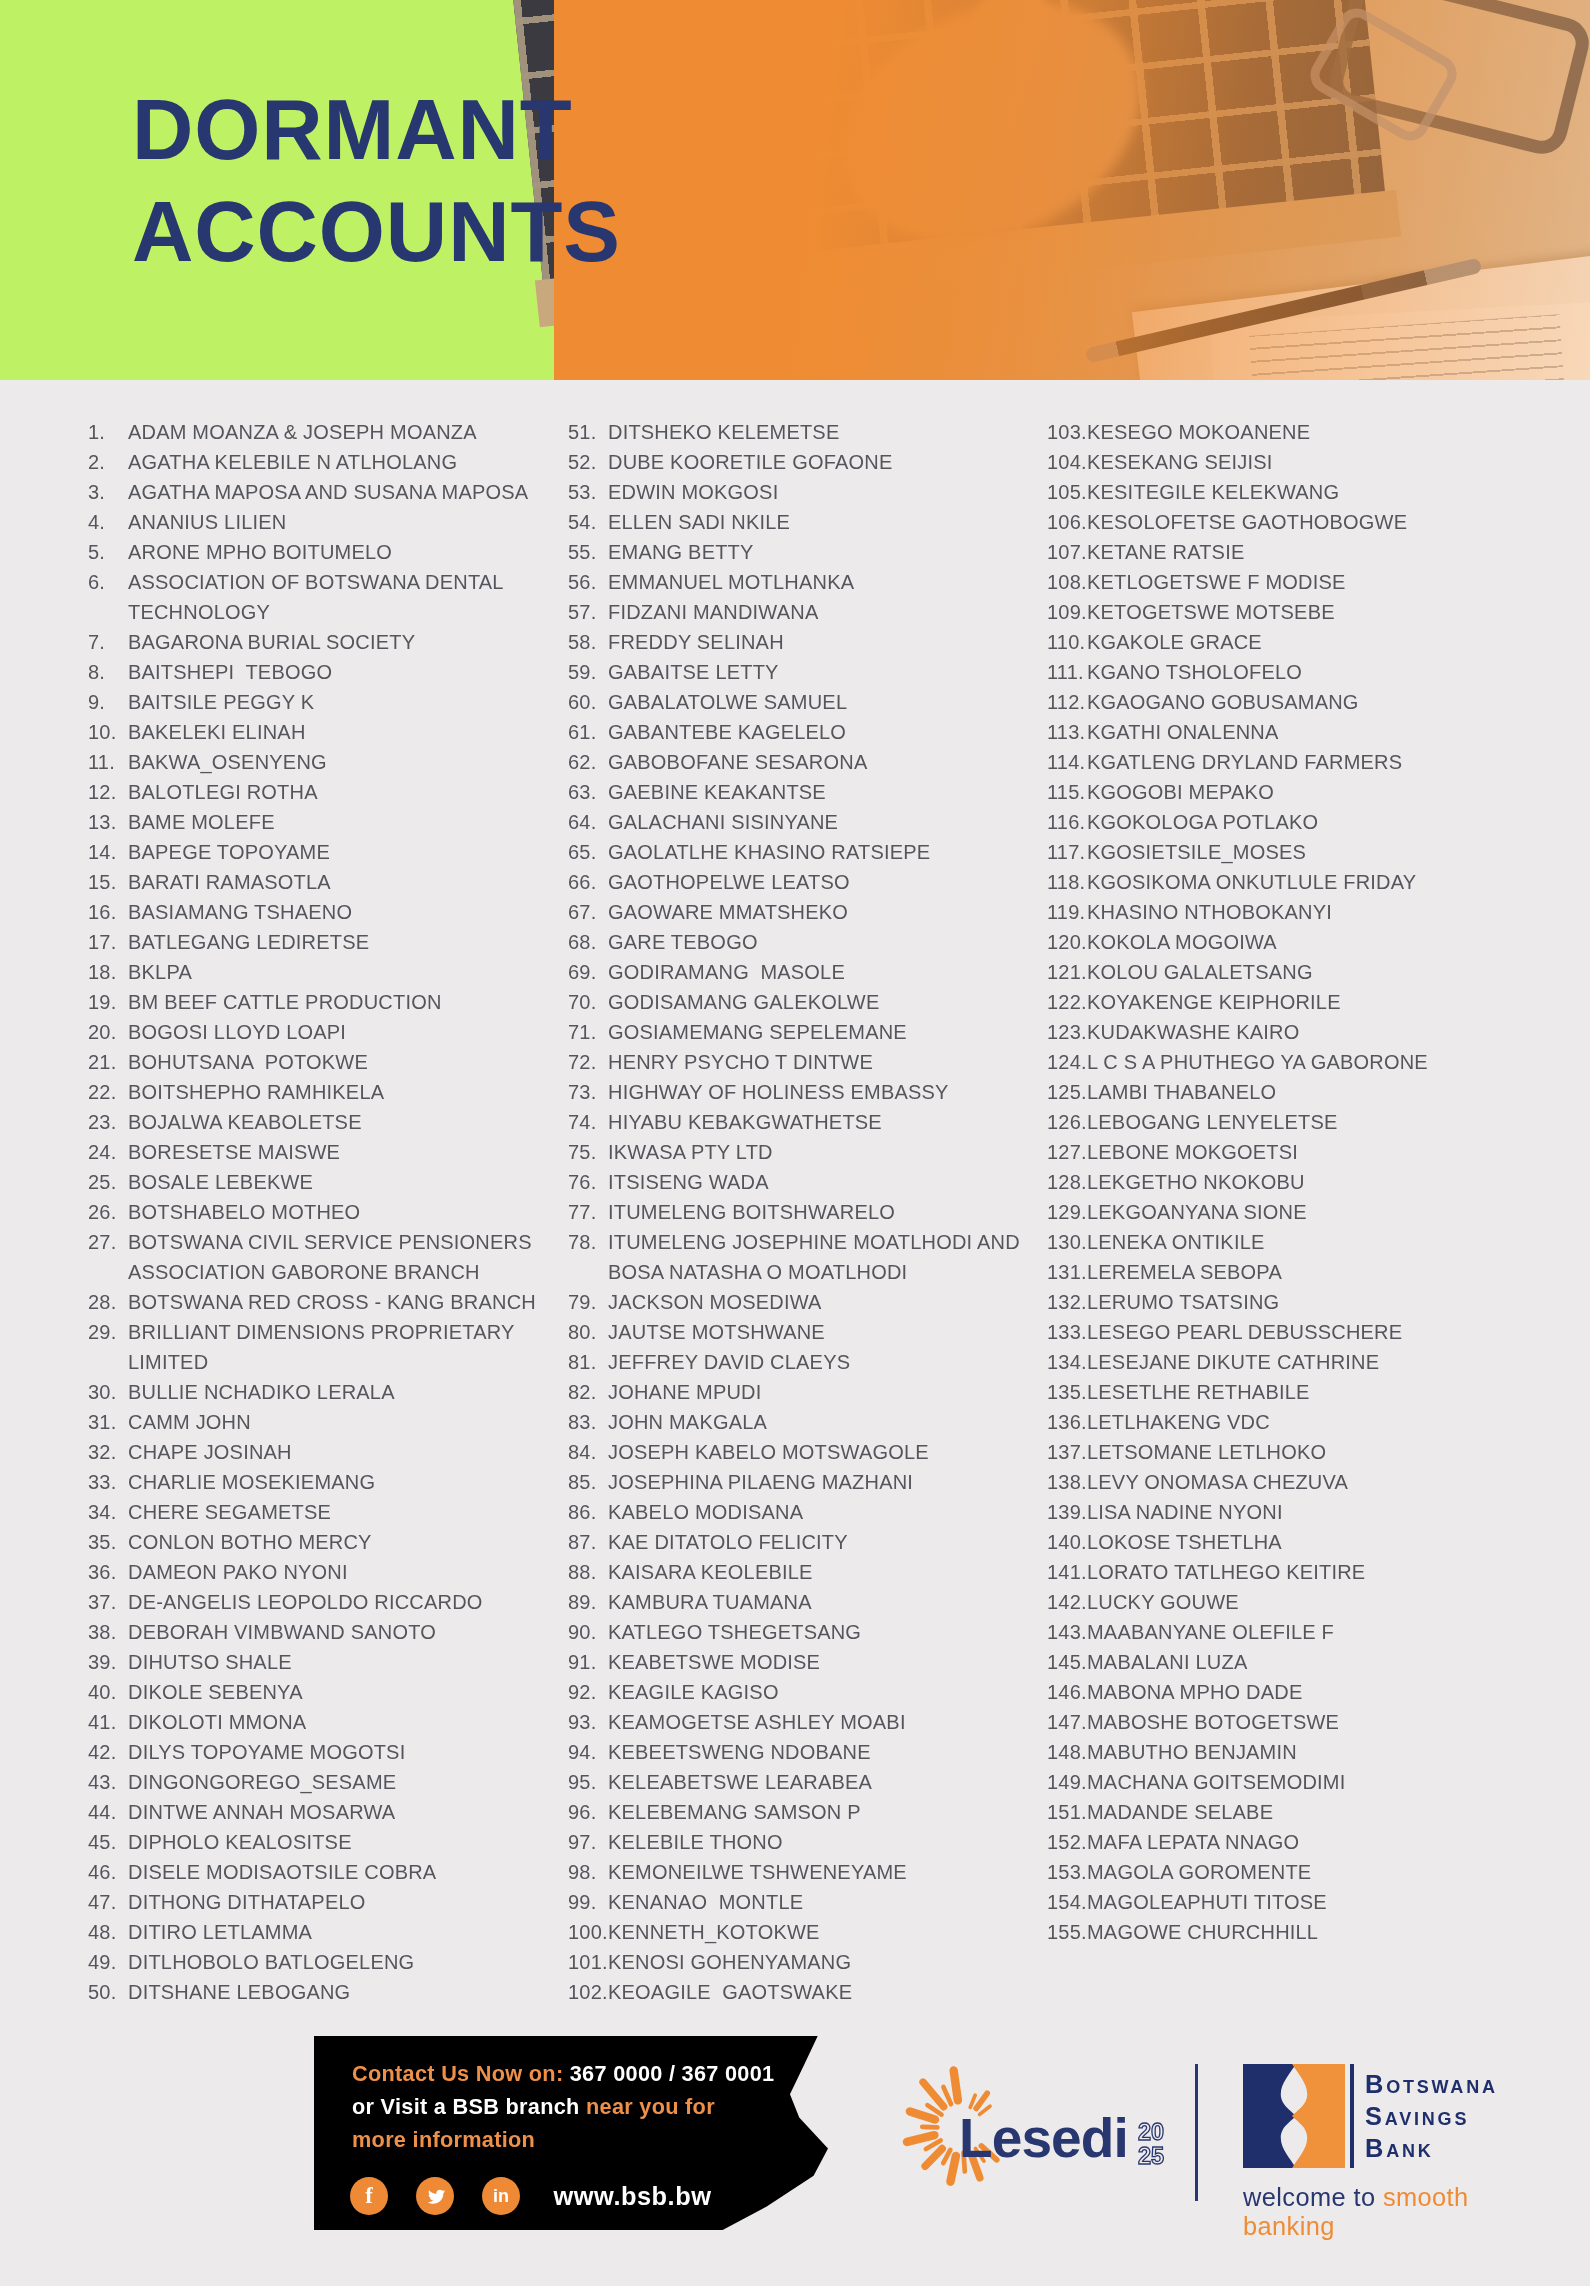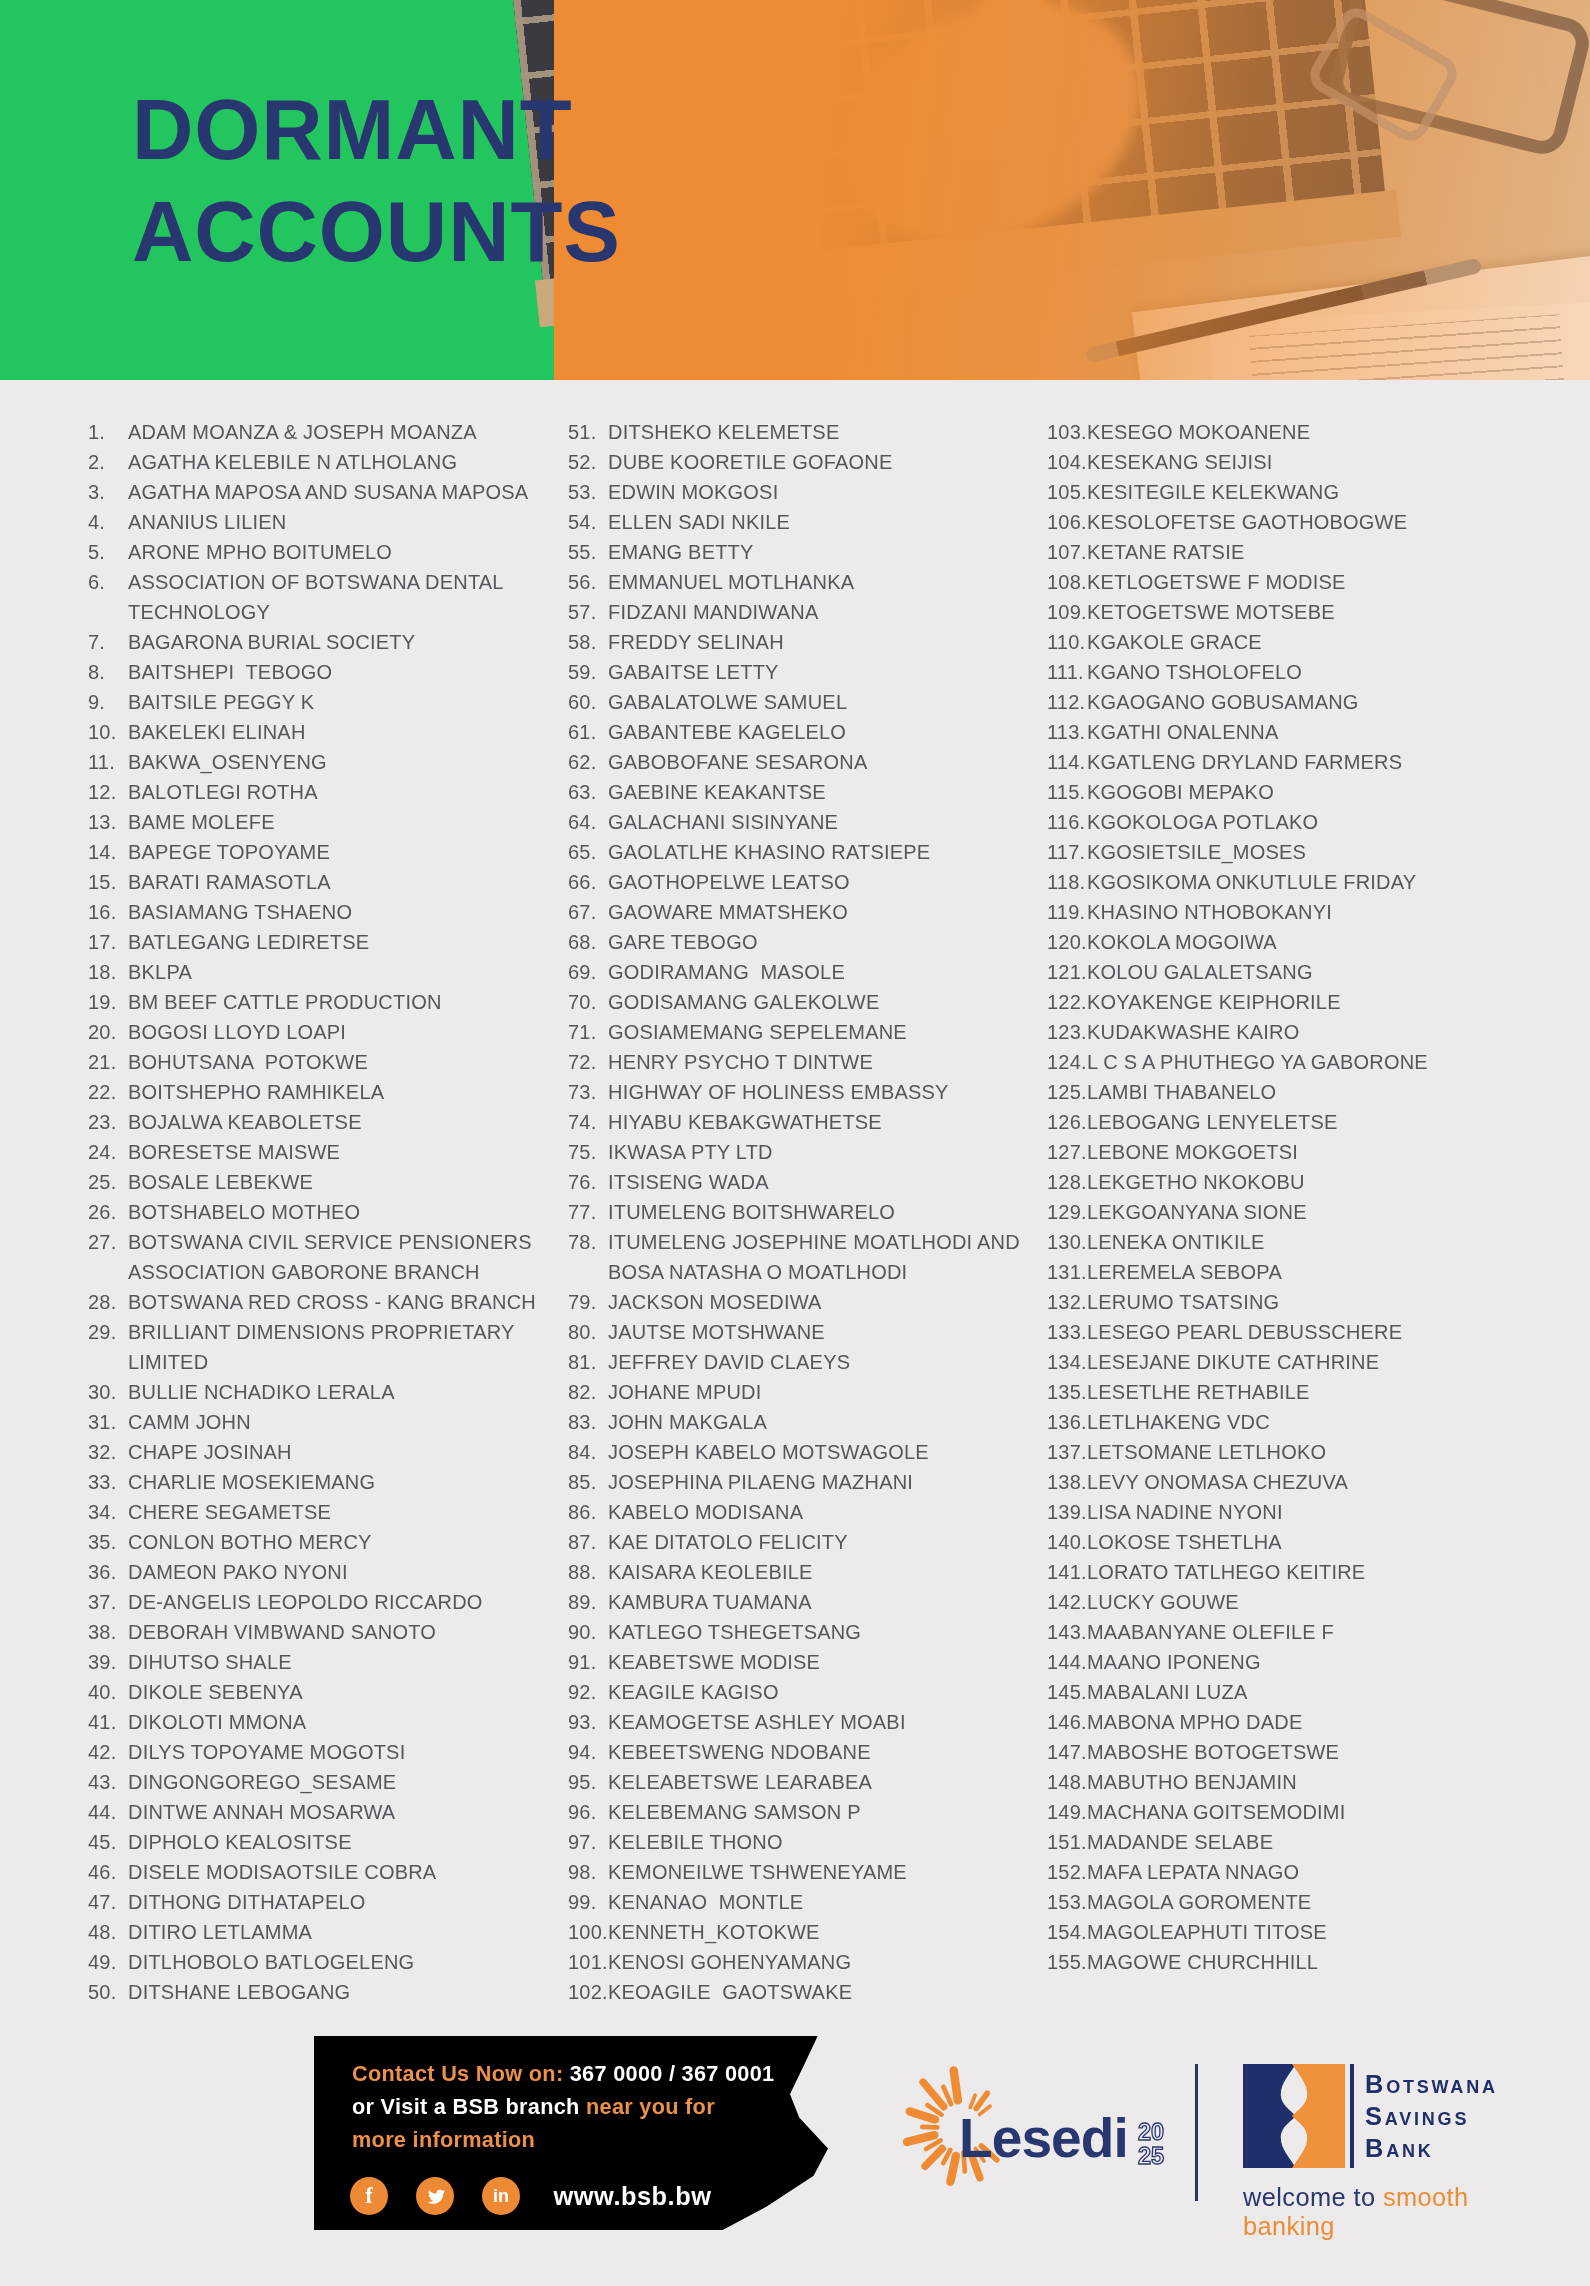--- a/index.html
+++ b/index.html
@@ -2,21 +2,21 @@
 <html style="font-size:15px"><head>
 <meta charset="utf-8">
 <style>
   html,body{margin:0;padding:0;}
   body{
     width:1590px;height:2286px;position:relative;overflow:hidden;
     background:#EDEAEC;
     font-family:"Liberation Sans",sans-serif;
   }
   
-  .header{position:absolute;left:0;top:0;width:1590px;height:380px;background:#22c55e;overflow:hidden;}
+  .header{position:absolute;left:0;top:0;width:1590px;height:380px;background:#bef264;overflow:hidden;}
   .photo{position:absolute;top:0;right:0;width:1036px;height:380px;}
   .photo .desk{position:absolute;inset:0;background:linear-gradient(105deg,#b9916a 0%,#c7a57d 45%,#d9c6ad 100%);}
   .photo .keys{
     position:absolute;left:-28px;top:-56px;width:847px;height:311px;
     transform:rotate(-6deg);
     background-color:#3b3a40;
     background-image:
       repeating-linear-gradient(0deg, rgba(166,150,128,.95) 0 6.6px, rgba(0,0,0,0) 6.6px 55px),
       repeating-linear-gradient(90deg, rgba(166,150,128,.95) 0 7.5px, rgba(0,0,0,0) 7.5px 68px);
   }
@@ -672,24 +672,20 @@
       </li>
       <li>
         <span class="num">142.</span>
         <span class="nm">LUCKY GOUWE</span>
       </li>
       <li>
         <span class="num">143.</span>
         <span class="nm">MAABANYANE OLEFILE F</span>
       </li>
       <li>
-        <span class="num">144.</span>
-        <span class="nm">MAANO IPONENG</span>
-      </li>
-      <li>
         <span class="num">145.</span>
         <span class="nm">MABALANI LUZA</span>
       </li>
       <li>
         <span class="num">146.</span>
         <span class="nm">MABONA MPHO DADE</span>
       </li>
       <li>
         <span class="num">147.</span>
         <span class="nm">MABOSHE BOTOGETSWE</span>

